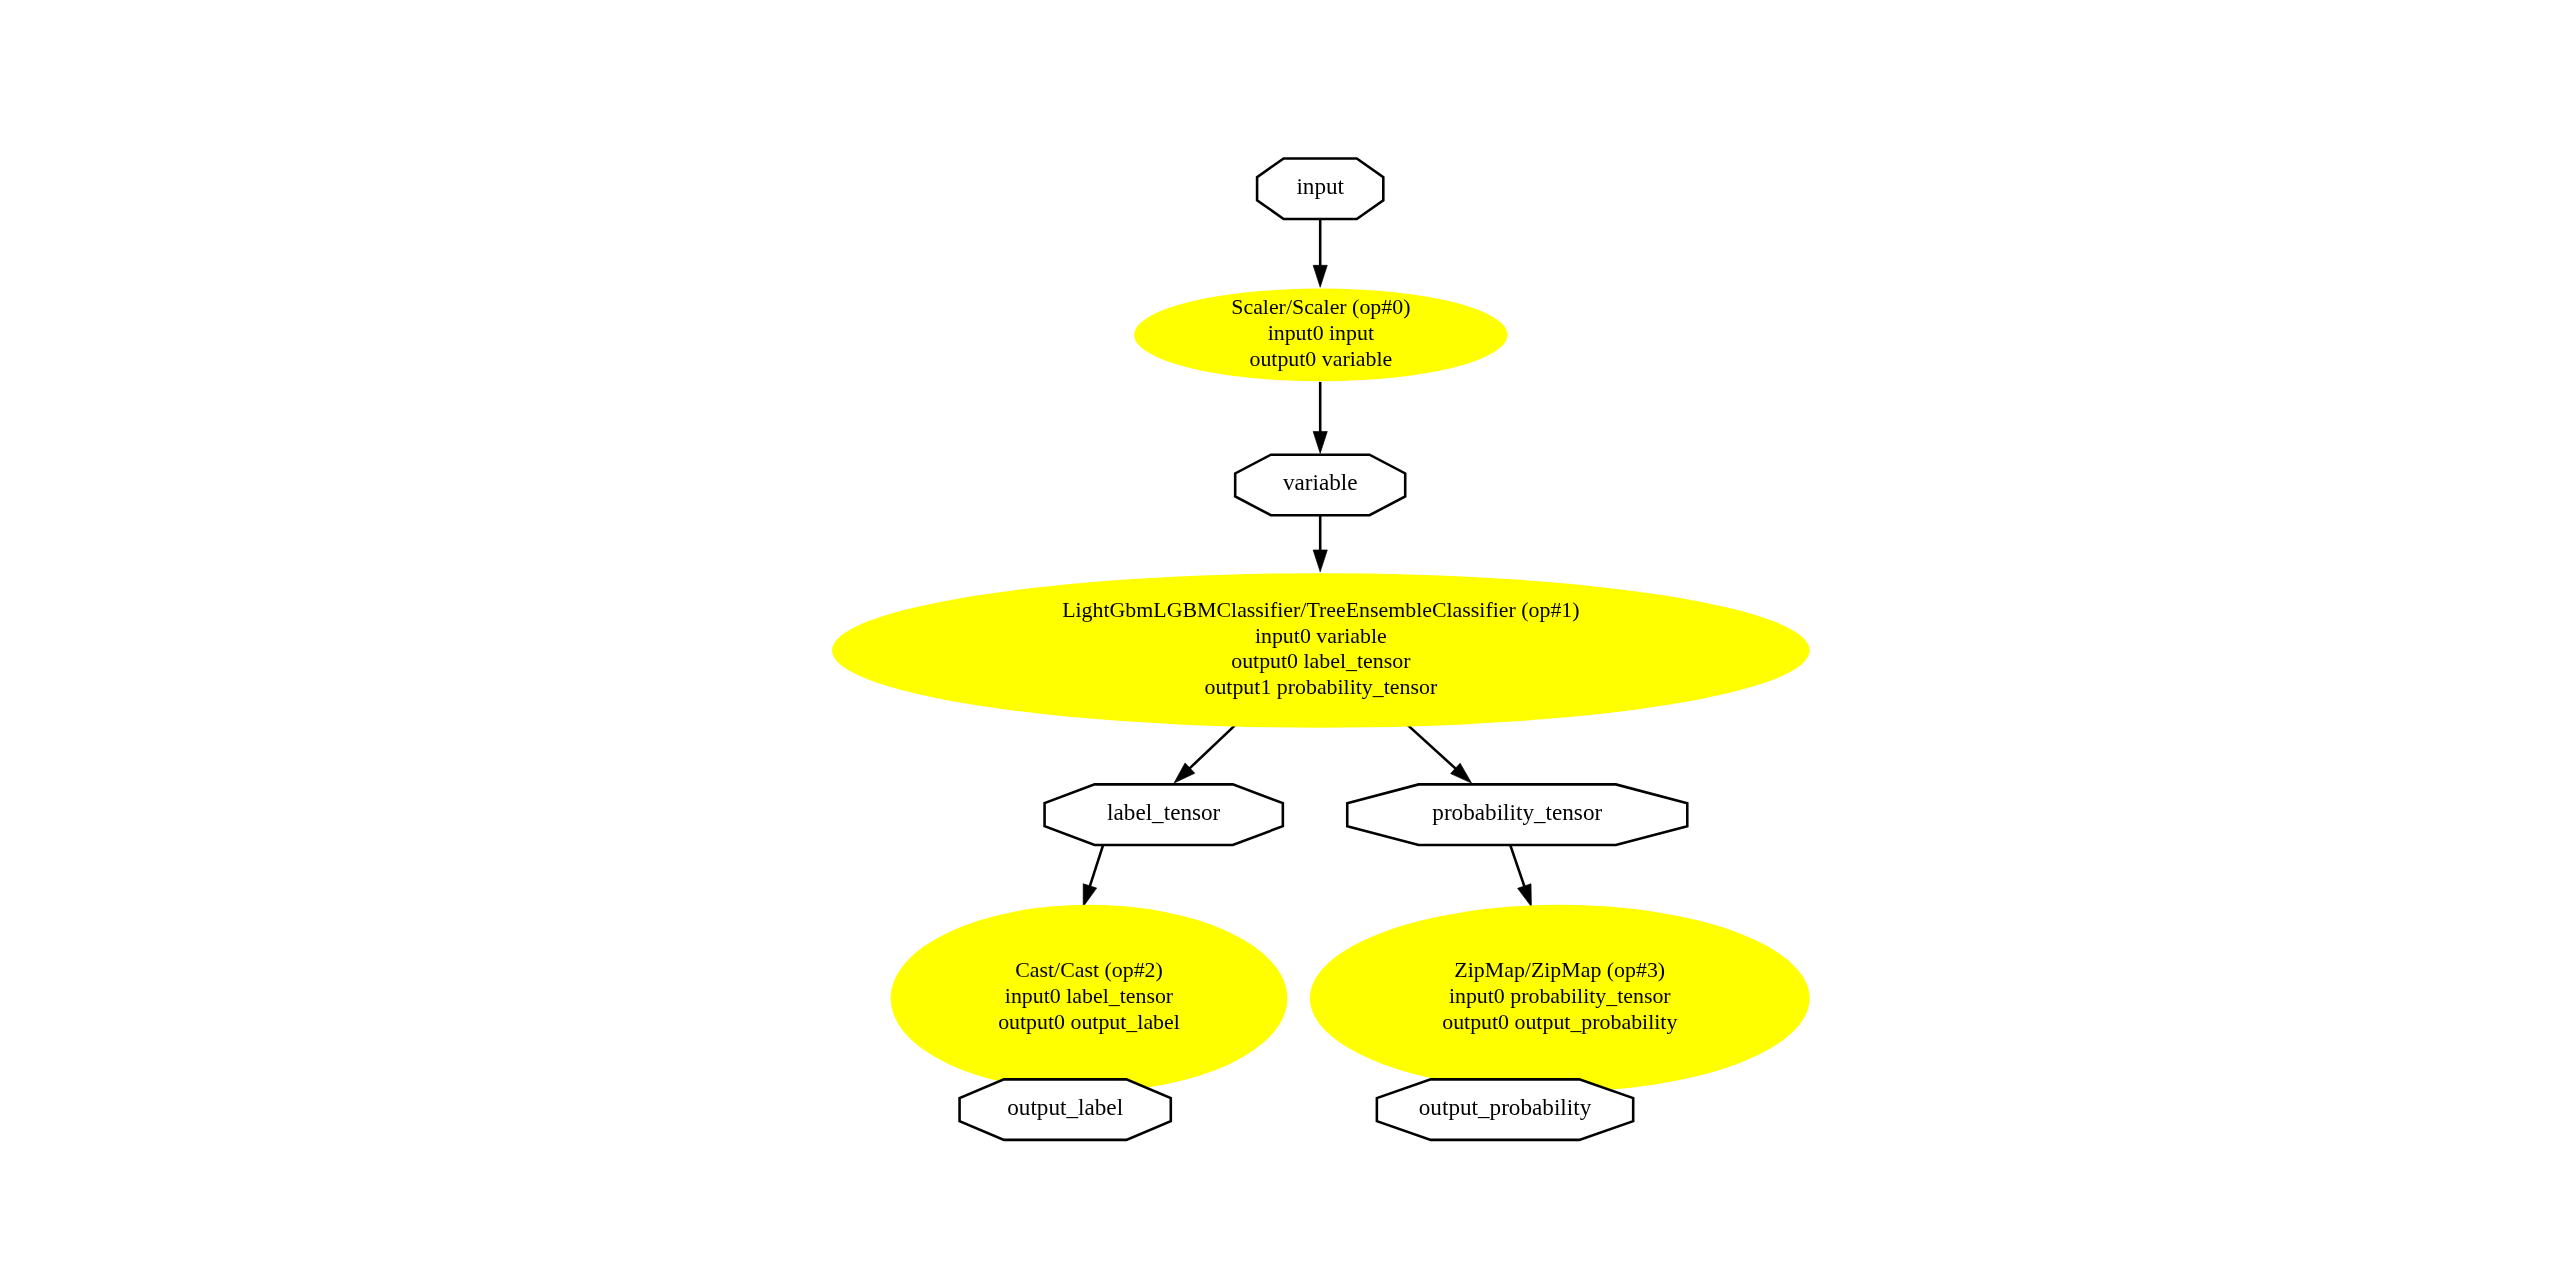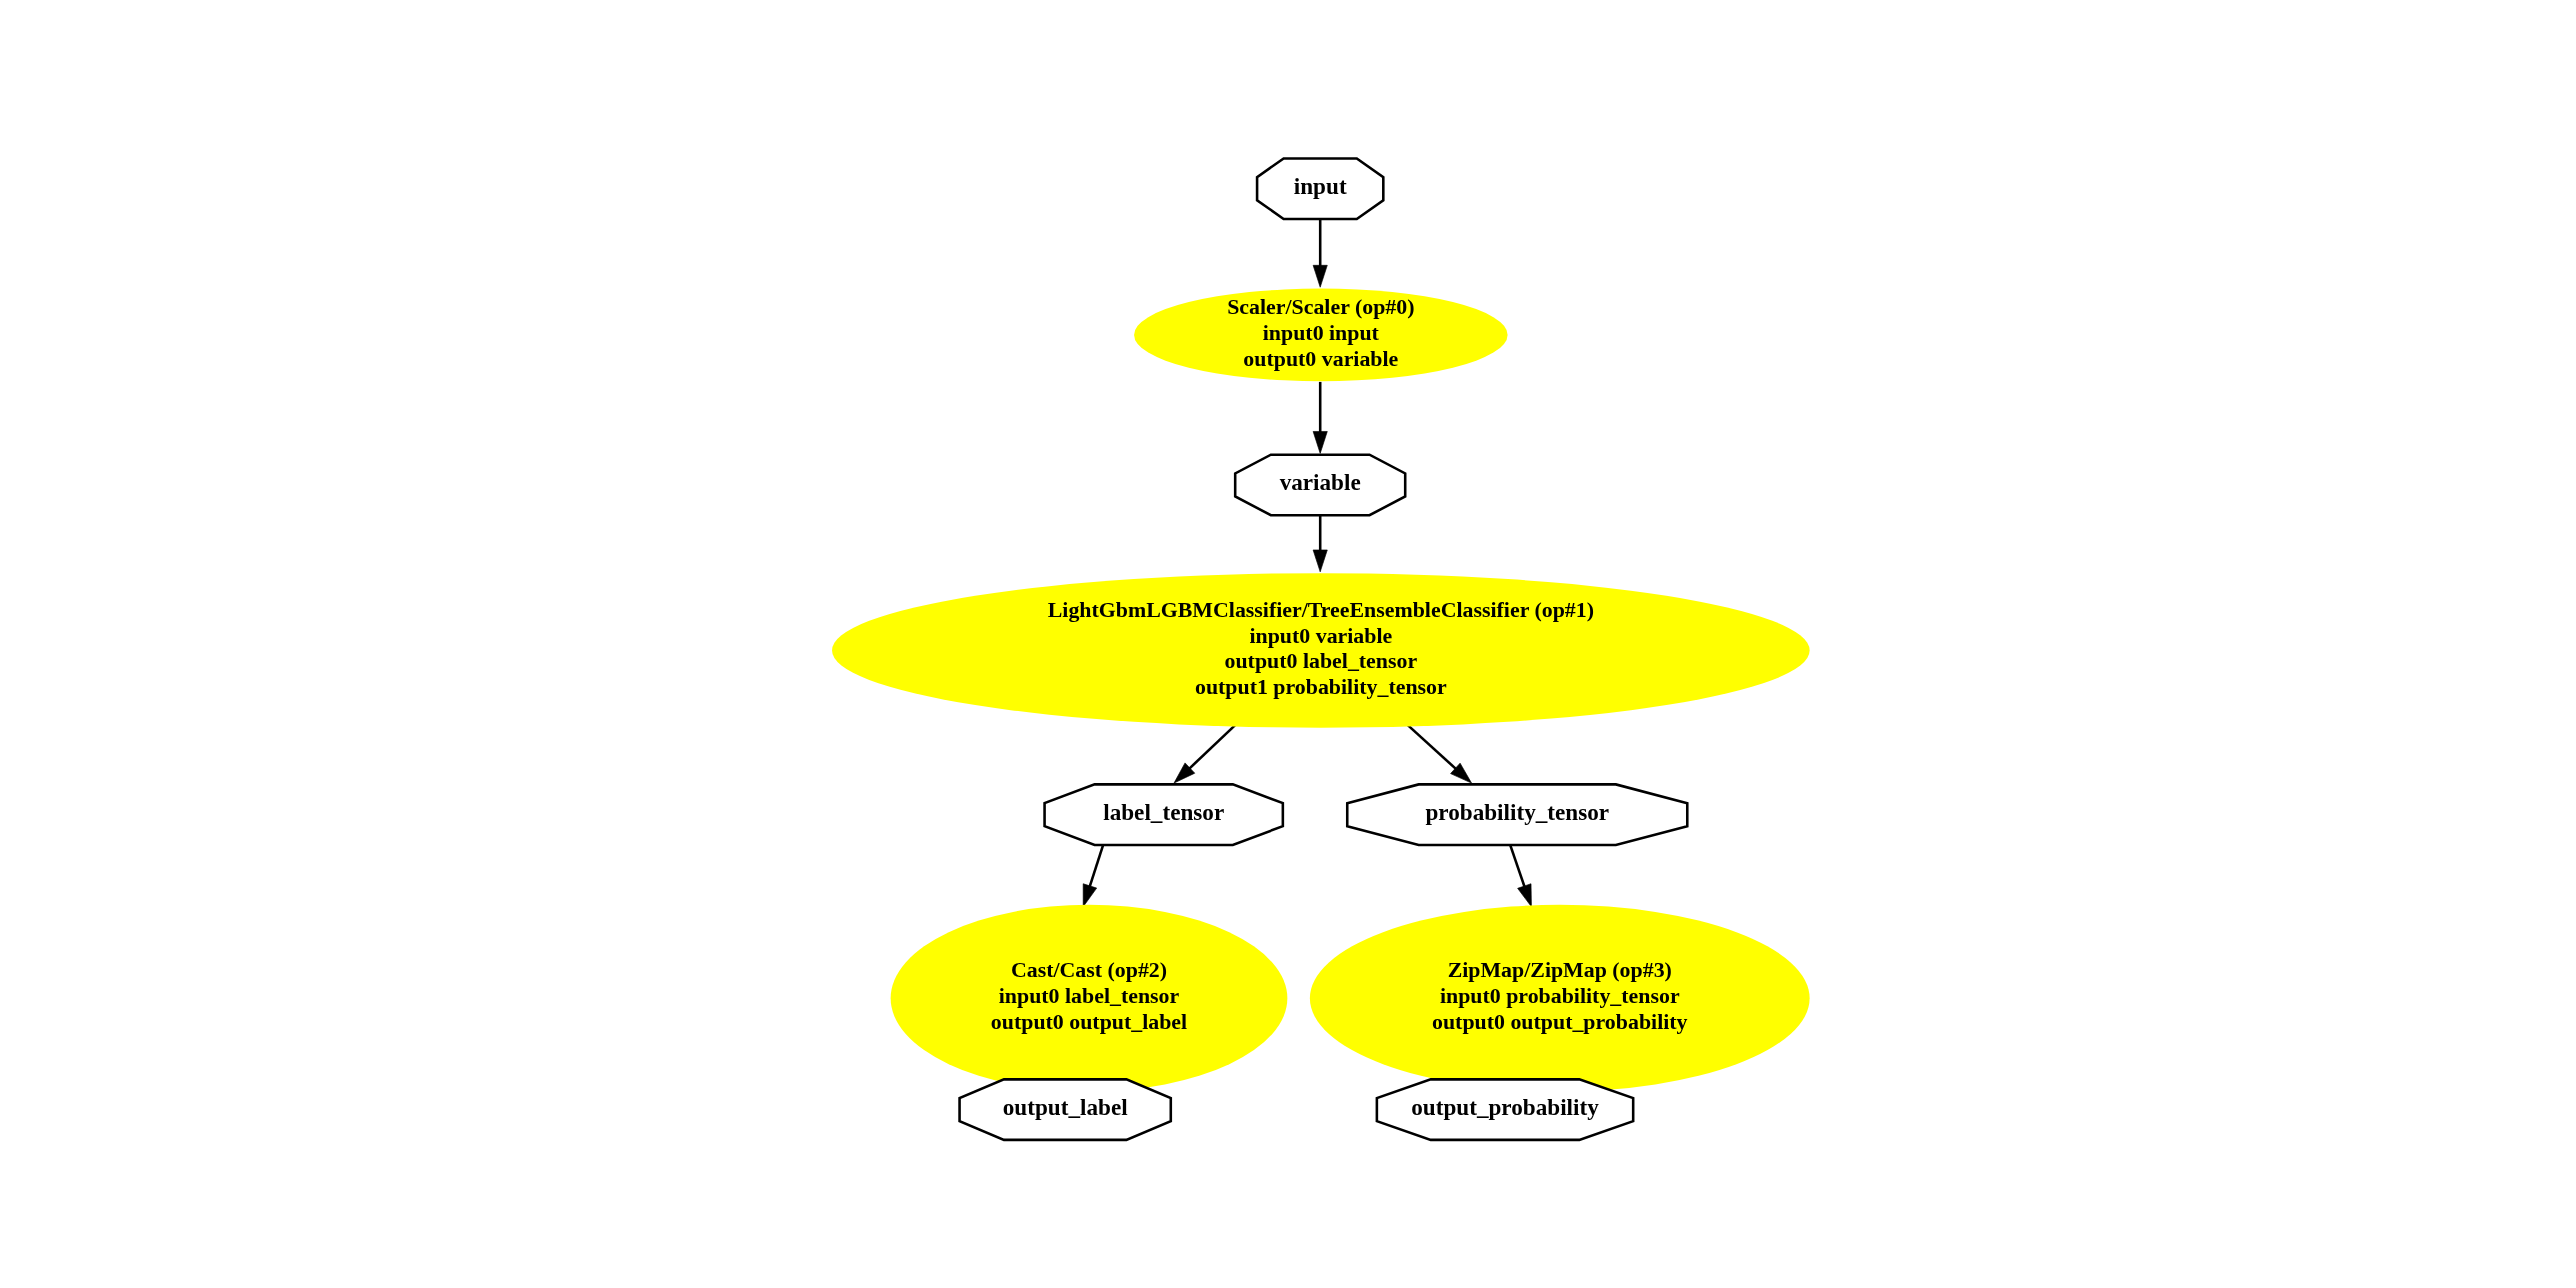--- a/index.html
+++ b/index.html
@@ -11,21 +11,20 @@
     width: 2576px;
     height: 1288px;
     font-family: "Liberation Serif", "DejaVu Serif", serif;
     overflow: hidden;
   }
   #graph-root {
     position: relative;
     width: 2576px;
     height: 1288px;
     background: #ffffff;
-    font-weight: bold;
   }
   svg#graph-canvas {
     display: block;
     width: 2576px;
     height: 1288px;
   }
   .node-shape-io {
     fill: #ffffff;
     stroke: #000000;
     stroke-width: 4;

